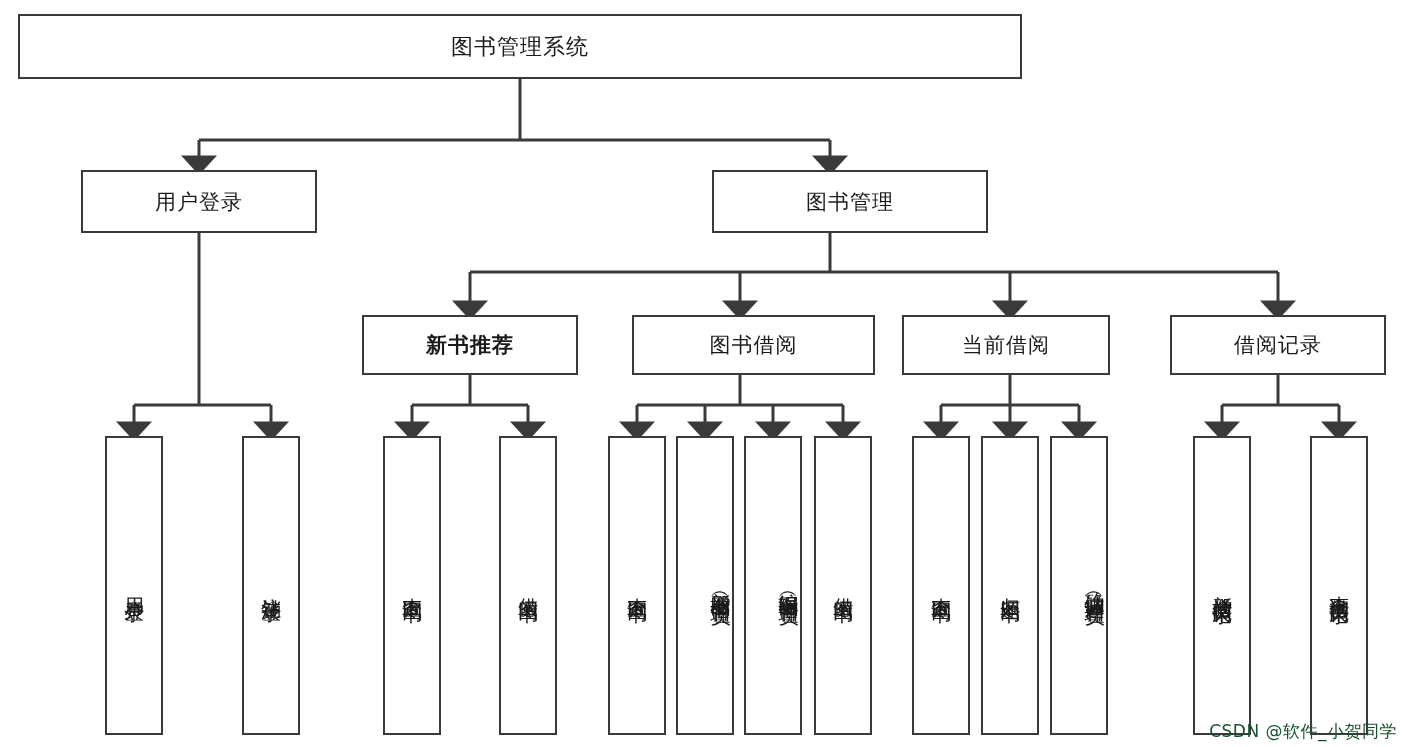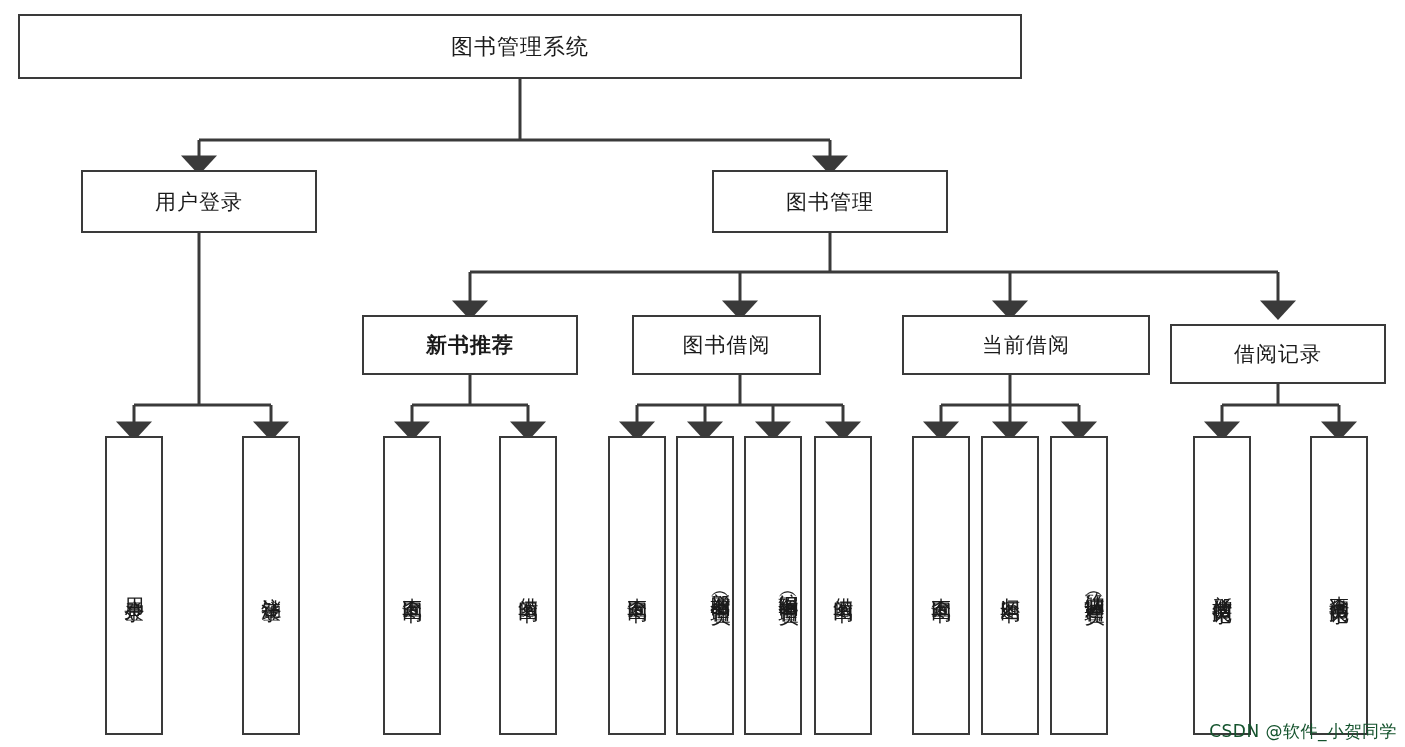--- a/index.html
+++ b/index.html
@@ -96,26 +96,26 @@
       <path d="M1278,375 L1278,405"></path>
       <path d="M1222,405 L1339,405"></path>
       <path d="M1222,405 L1222,428" marker-end="url(#arrow)"></path>
       <path d="M1339,405 L1339,428" marker-end="url(#arrow)"></path>
     </g>
   </svg>
 
   <div class="node h root" style="left:18px;top:14px;width:1004px;height:65px;">图书管理系统</div>
 
   <div class="node h" style="left:81px;top:170px;width:236px;height:63px;">用户登录</div>
-  <div class="node h" style="left:712px;top:170px;width:236px;height:63px;text-align:right;">图书管理</div>
+  <div class="node h" style="left:712px;top:170px;width:276px;height:63px;text-align:right;">图书管理</div>
 
   <div class="node h" style="left:362px;top:315px;width:216px;height:60px;font-weight:bold;">新书推荐</div>
-  <div class="node h" style="left:632px;top:315px;width:189px;height:60px;">图书借阅</div>
-  <div class="node h" style="left:902px;top:315px;width:248px;height:60px;">当前借阅</div>
-  <div class="node h" style="left:1170px;top:315px;width:216px;height:60px;margin-top:9px;">借阅记录</div>
+  <div class="node h" style="left:632px;top:315px;width:243px;height:60px;">图书借阅</div>
+  <div class="node h" style="left:902px;top:315px;width:208px;height:60px;">当前借阅</div>
+  <div class="node h" style="left:1170px;top:315px;width:216px;height:60px;">借阅记录</div>
 
   <div class="node v mid" style="left:105px;top:436px;width:58px;height:299px;">用户登录</div>
   <div class="node v mid" style="left:242px;top:436px;width:58px;height:299px;">注销登录</div>
 
   <div class="node v mid" style="left:383px;top:436px;width:58px;height:299px;">查询图书</div>
   <div class="node v mid" style="left:499px;top:436px;width:58px;height:299px;">借阅图书</div>
 
   <div class="node v mid" style="left:608px;top:436px;width:58px;height:299px;">查询图书</div>
   <div class="node v" style="left:676px;top:436px;width:58px;height:299px;">新增图书（管理员）</div>
   <div class="node v" style="left:744px;top:436px;width:58px;height:299px;">编辑图书（管理员）</div>

